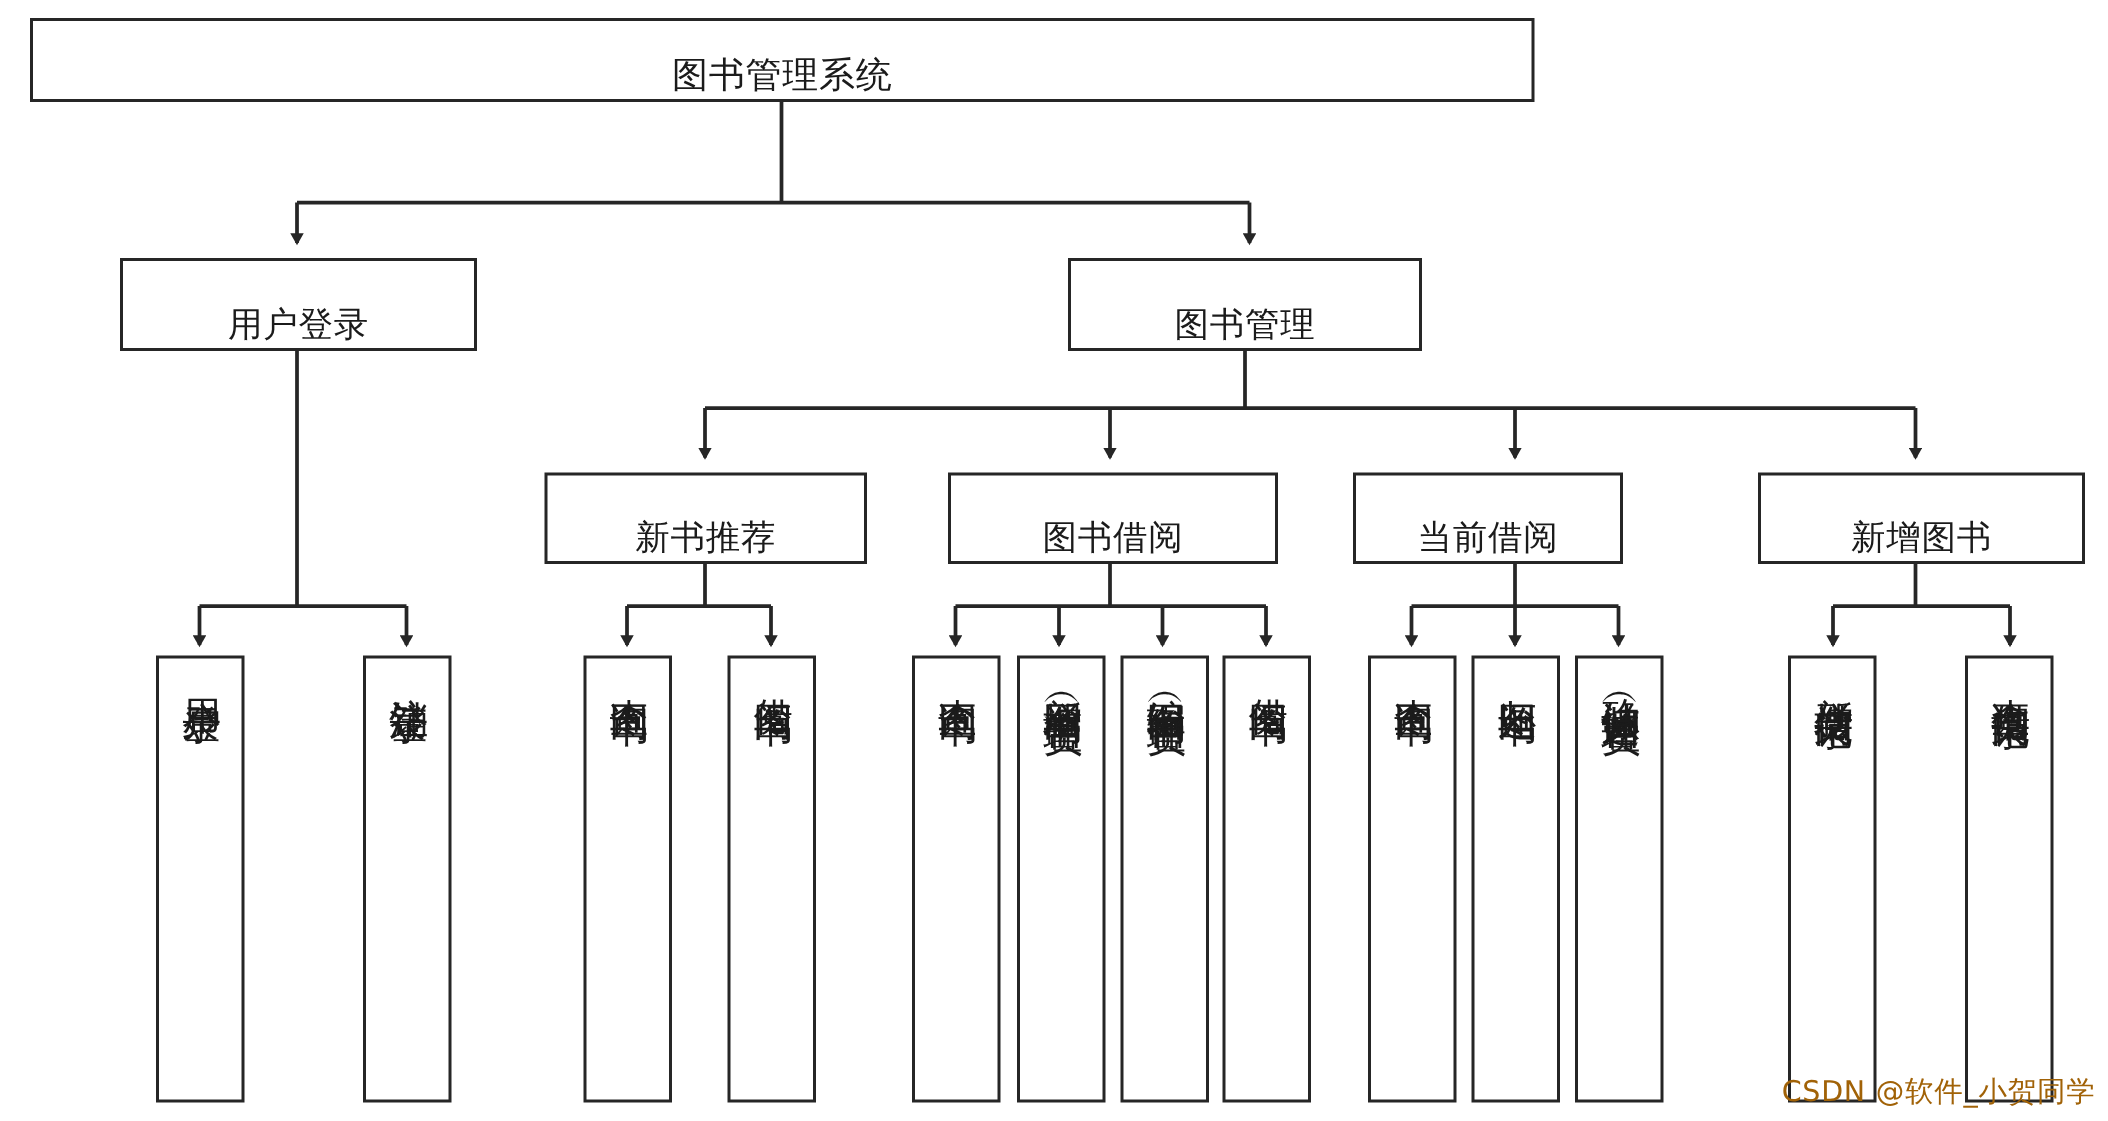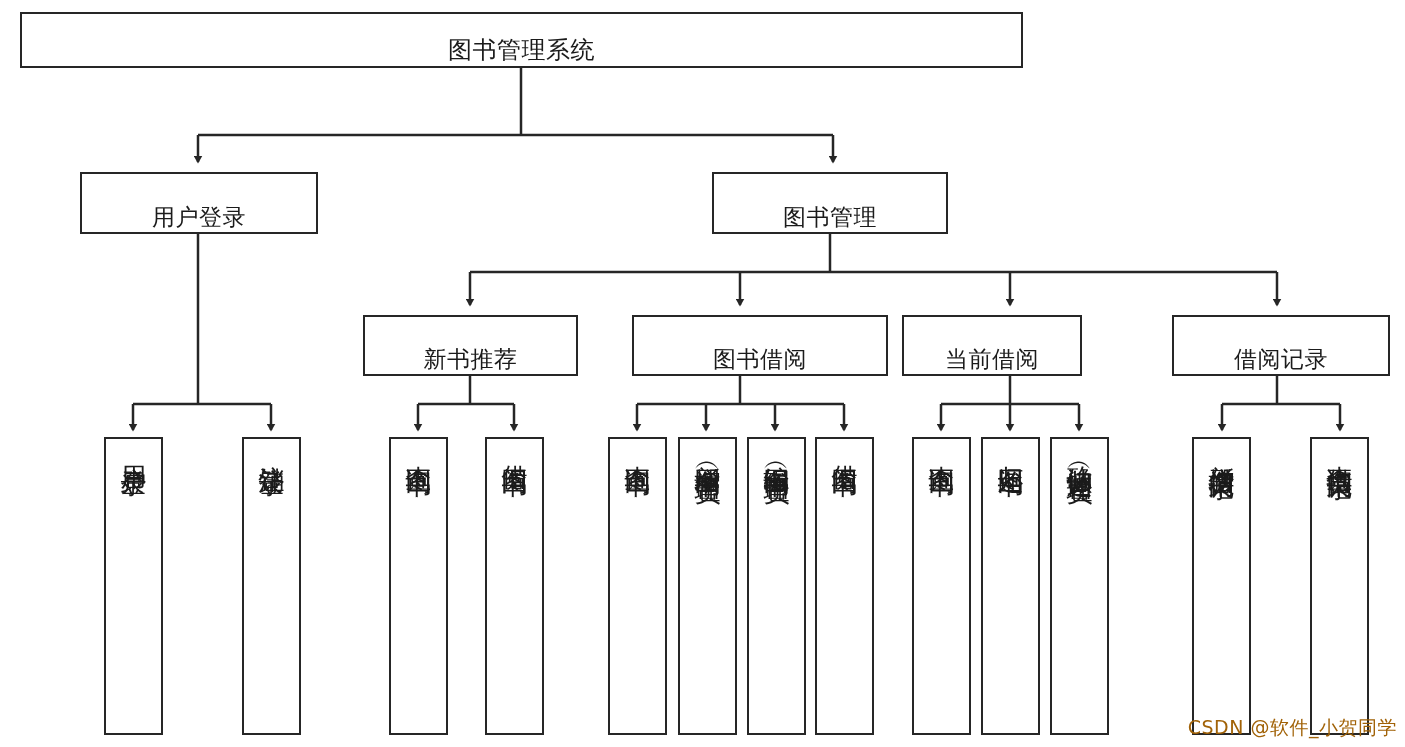--- a/index.html
+++ b/index.html
@@ -132,30 +132,30 @@
   </div>
 
   <div class="node horiz" style="left:712px; top:172px; width:236px; height:62px;">
     <span class="node-label">图书管理</span>
   </div>
 
   <div class="node horiz" style="left:363px; top:315px; width:215px; height:61px;">
     <span class="node-label">新书推荐</span>
   </div>
 
-  <div class="node horiz" style="left:632px; top:315px; width:256px; height:61px;">
+  <div class="node horiz" style="left:632px; top:315px; width:220px; height:61px;">
     <span class="node-label">图书借阅</span>
   </div>
 
   <div class="node horiz" style="left:902px; top:315px; width:180px; height:61px;">
     <span class="node-label">当前借阅</span>
   </div>
 
   <div class="node horiz" style="left:1172px; top:315px; width:218px; height:61px;">
-    <span class="node-label">借阅记录</span>
+    <span class="node-label">新增图书</span>
   </div>
 
   <div class="node vert" style="left:104px; top:437px; width:59px; height:298px;">
     <span class="node-label">用户登录</span>
   </div>
 
   <div class="node vert" style="left:242px; top:437px; width:59px; height:298px;">
     <span class="node-label">注销登录</span>
   </div>
 

